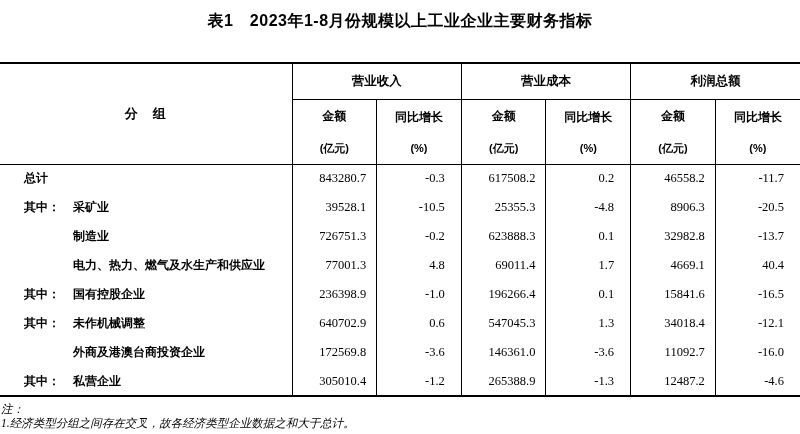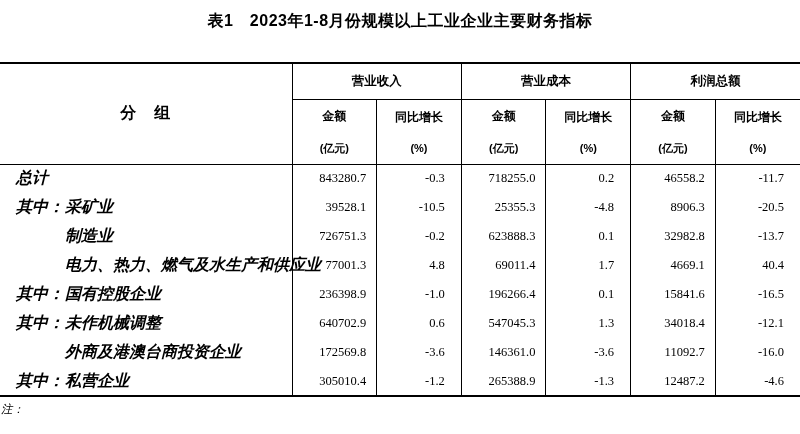--- a/index.html
+++ b/index.html
@@ -22,39 +22,39 @@
     width: 800px;
     margin-top: 31px;
     border-collapse: collapse;
     table-layout: fixed;
   }
   col.c-stub { width: 292px; }
   thead th { font-weight: bold; vertical-align: middle; text-align: center; padding: 8px; }
   th.stub {
     border-top: 2px solid #000;
     border-bottom: 1px solid #000;
-    font-size: 16px;
+    font-size: 13px;
     letter-spacing: 1px;
   }
   th.grp {
     border-top: 2px solid #000;
     border-bottom: 1px solid #000;
     border-left: 1px solid #000;
     height: 36px;
     font-size: 12.5px;
   }
   th.sub {
     border-bottom: 1px solid #000;
     border-left: 1px solid #000;
     height: 41px;
     font-size: 12px;
   }
   .sub-l2 { font-size: 11px; margin-top: 16px; font-weight: bold; }
   tbody td { height: 29px; vertical-align: middle; padding: 0; }
-  td.label { font-size: 16px; font-weight: bold; padding-left: 16px; white-space: nowrap; font-style: italic; }
+  td.label { font-size: 12px; font-weight: bold; padding-left: 24px; white-space: nowrap; }
   .prefix { display: inline-block; }
   .prefix.w { width: 49px; }
   td.num {
     border-left: 1px solid #000;
     text-align: right;
     font-family: "Liberation Serif", "DejaVu Serif", serif;
     font-size: 12.5px;
   }
   td.amt { padding-right: 10px; margin-top: 14px; }
   td.pct { padding-right: 16px; }
@@ -116,21 +116,21 @@
           <div>同比增长</div>
           <div class="sub-l2">(%)</div>
         </th>
       </tr>
     </thead>
     <tbody>
       <tr>
         <td class="label"><span class="prefix"></span><span>总计</span></td>
         <td class="num amt">843280.7</td>
         <td class="num pct">-0.3</td>
-        <td class="num amt">718255.0</td>
+        <td class="num amt">617508.2</td>
         <td class="num pct">0.2</td>
         <td class="num amt">46558.2</td>
         <td class="num pct">-11.7</td>
       </tr>
       <tr>
         <td class="label"><span class="prefix w">其中：</span><span>采矿业</span></td>
         <td class="num amt">39528.1</td>
         <td class="num pct">-10.5</td>
         <td class="num amt">25355.3</td>
         <td class="num pct">-4.8</td>
@@ -189,15 +189,16 @@
         <td class="num amt">265388.9</td>
         <td class="num pct">-1.3</td>
         <td class="num amt">12487.2</td>
         <td class="num pct">-4.6</td>
       </tr>
     </tbody>
   </table>
 
   <div class="notes">
     <div>注：</div>
+    <div>1.经济类型分组之间存在交叉，故各经济类型企业数据之和大于总计。</div>
   </div>
 
 </div>
 
 </body></html>

